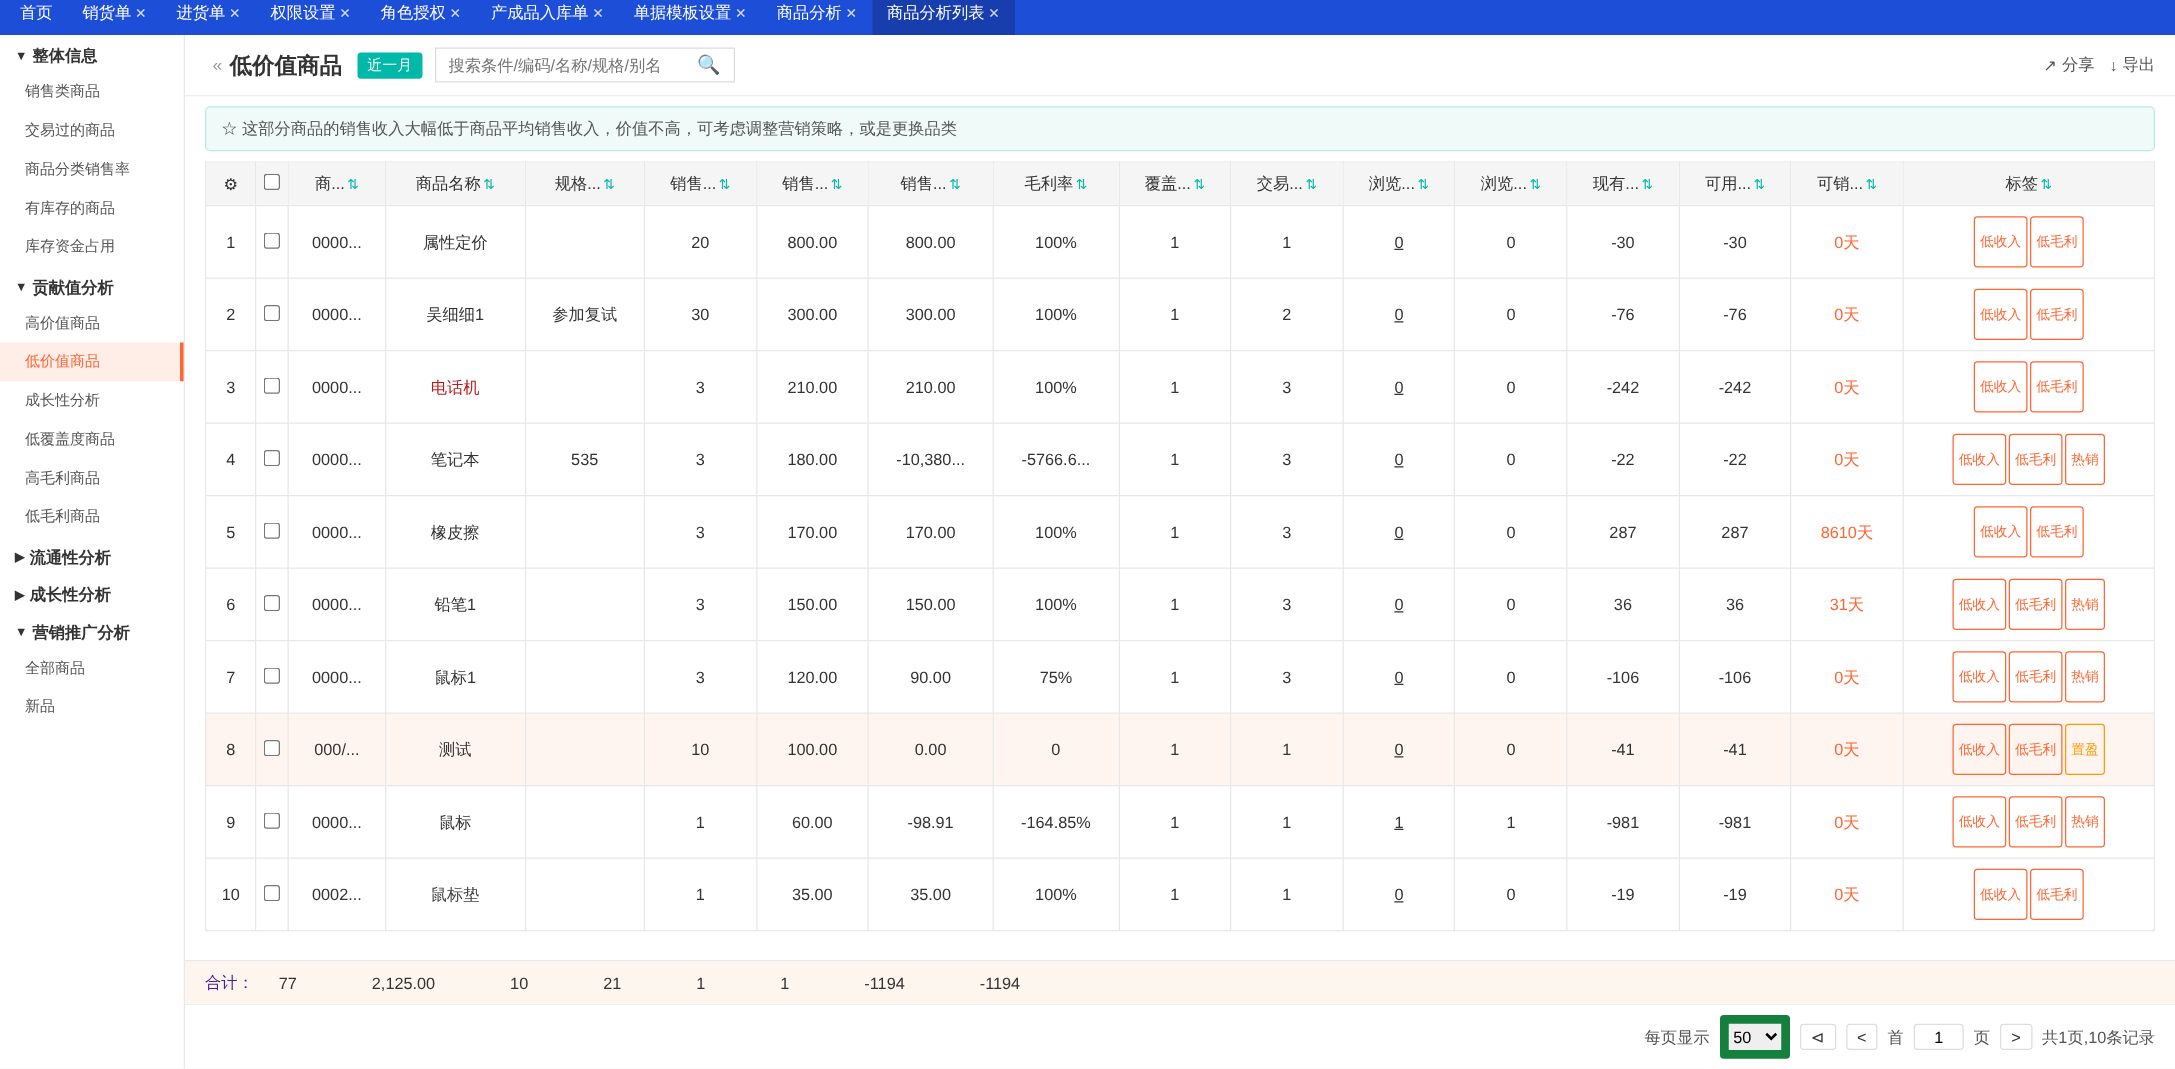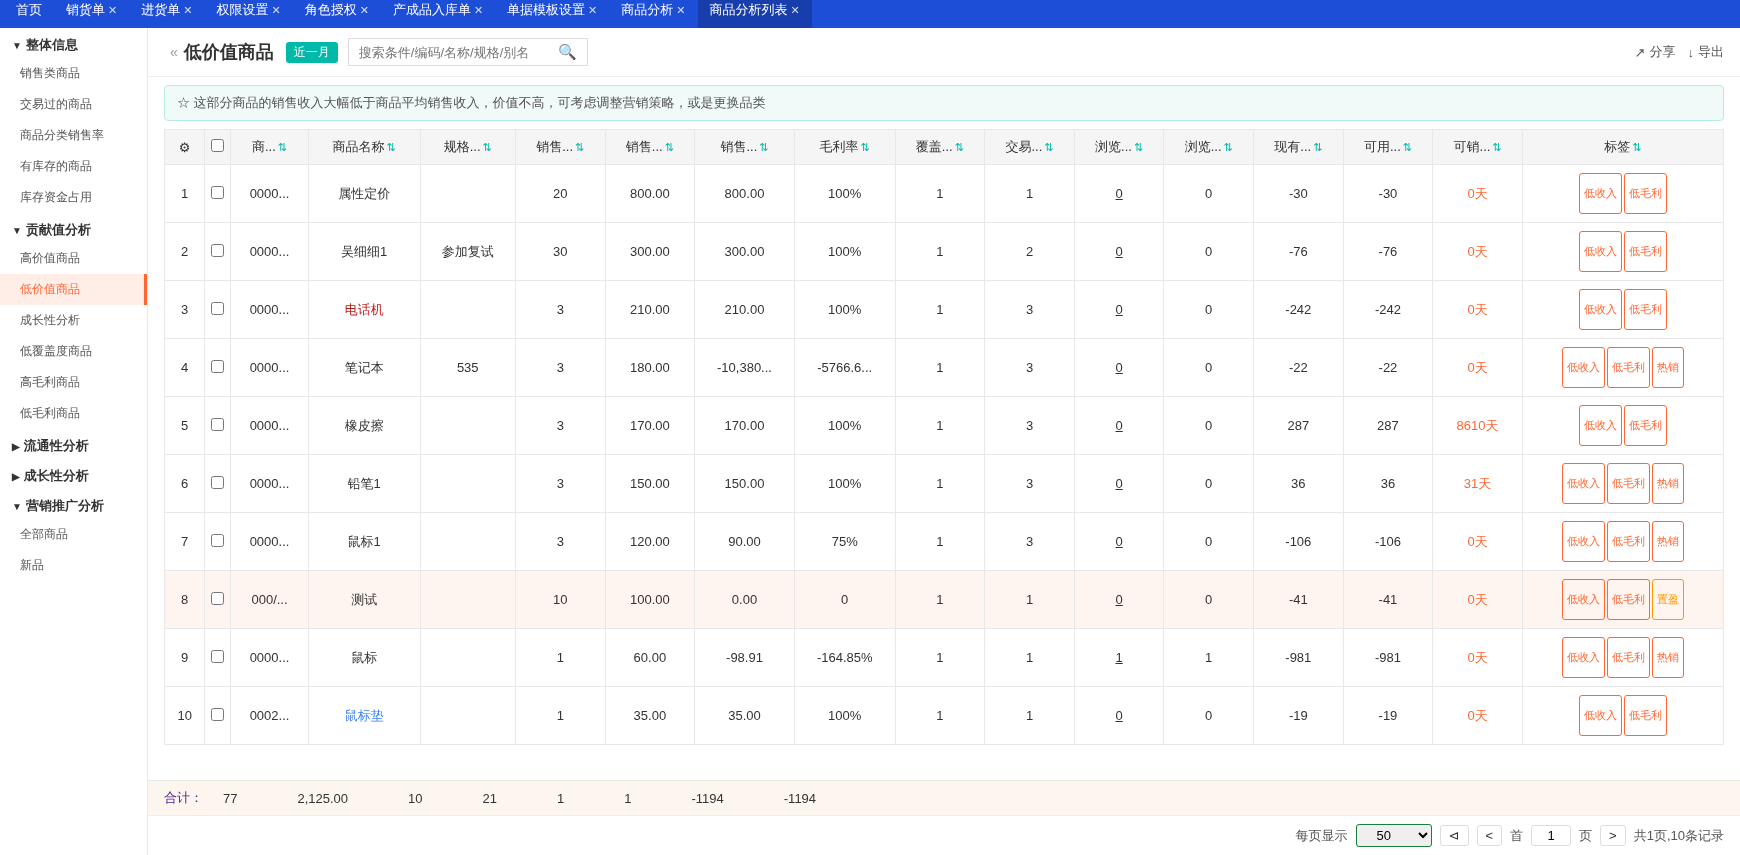--- a/index.html
+++ b/index.html
@@ -229,22 +229,22 @@
     .page-info { color: #555; }
     .page-btn {
       border: 1px solid #ddd;
       background: #fff;
       padding: 2px 8px;
       cursor: pointer;
       border-radius: 3px;
       color: #333;
     }
     .page-select {
-      border: 1px solid #15803d;
-      padding: 2px 16px;
+      border: 7px solid #15803d;
+      padding: 2px 0;
       border-radius: 3px;
     }
     .page-input {
       border: 1px solid #ddd;
       width: 40px;
       padding: 2px 4px;
       border-radius: 3px;
       text-align: center;
     }
 
@@ -558,21 +558,21 @@
       <td>1</td>
       <td>-981</td>
       <td>-981</td>
       <td style="color:#ff6633;">0天</td>
       <td><span class="tag-badge tag-low-income">低收入</span><span class="tag-badge tag-low-income">低毛利</span><span class="tag-badge tag-hot">热销</span></td>
     </tr>
             <tr>
       <td>10</td>
       <td class="checkbox-cell"><input type="checkbox" style=""></td>
       <td>0002...</td>
-      <td style="color:#3b82f6;cursor:pointer;margin-top:28px;">鼠标垫</td>
+      <td style="color:#404040;cursor:pointer;margin-top:28px;">鼠标垫</td>
       <td></td>
       <td>1</td>
       <td>35.00</td>
       <td>35.00</td>
       <td>100%</td>
       <td>1</td>
       <td>1</td>
       <td><span class="underline-link">0</span></td>
       <td>0</td>
       <td>-19</td>

